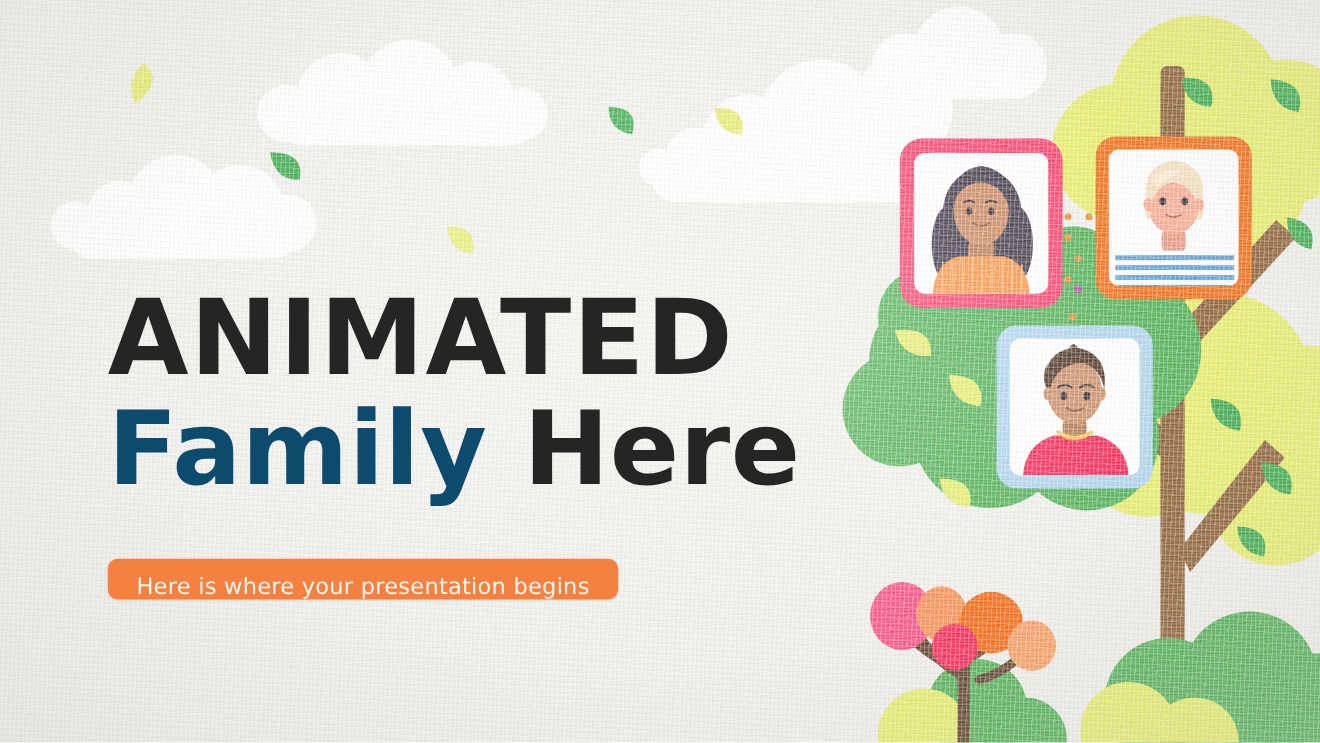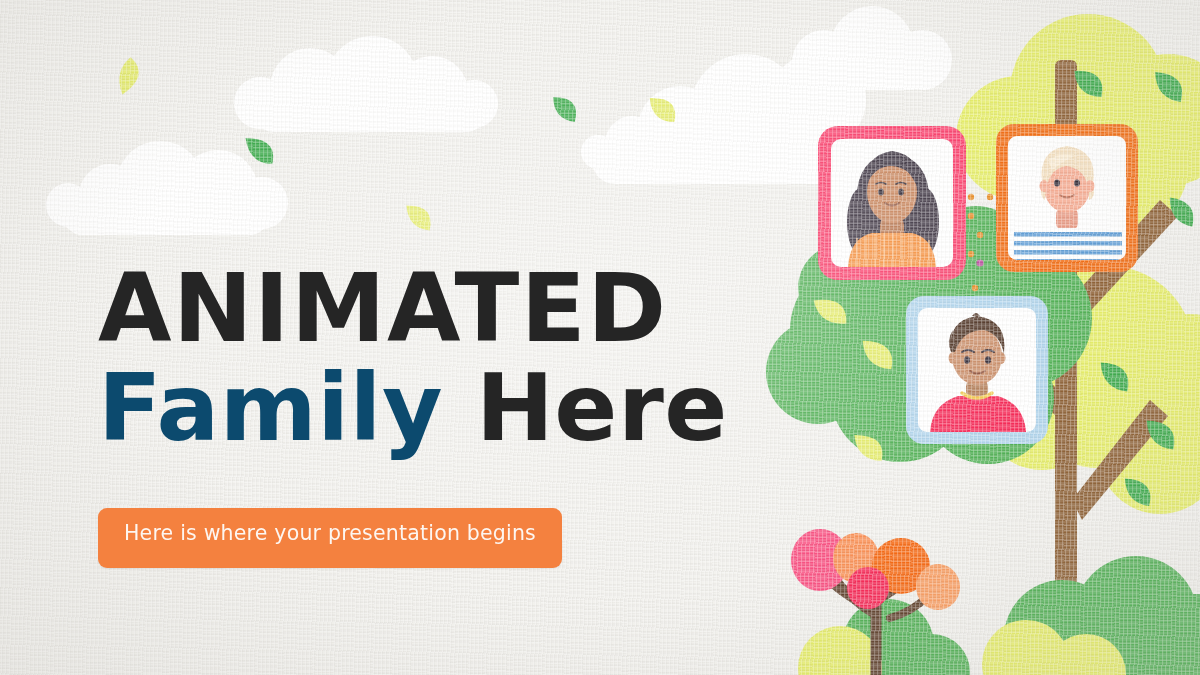--- a/index.html
+++ b/index.html
@@ -44,21 +44,21 @@
     font-family:"DejaVu Sans", sans-serif;
     font-weight:700; font-size:93px; line-height:1.06;
     letter-spacing:.5px; margin-top:4px;
     white-space:nowrap;
   }
   .word-family { color:#0c4a6e; }
   .word-tree   { color:#252525; }
   .subtitle-banner {
     position:absolute; left:98px; top:508px;
     background:#F4813F; border-radius:9px;
-    padding:13px 26px 23px 26px;
+    padding:13px 26px 0 26px;
     box-shadow:0 1px 2px rgba(0,0,0,.06);
   }
   .subtitle-banner span {
     font-family:"DejaVu Sans", sans-serif;
     font-size:20.5px; font-weight:400; color:#FDF6F1;
     letter-spacing:.2px; white-space:nowrap;
   }
 </style>
 </head>
 <body>

